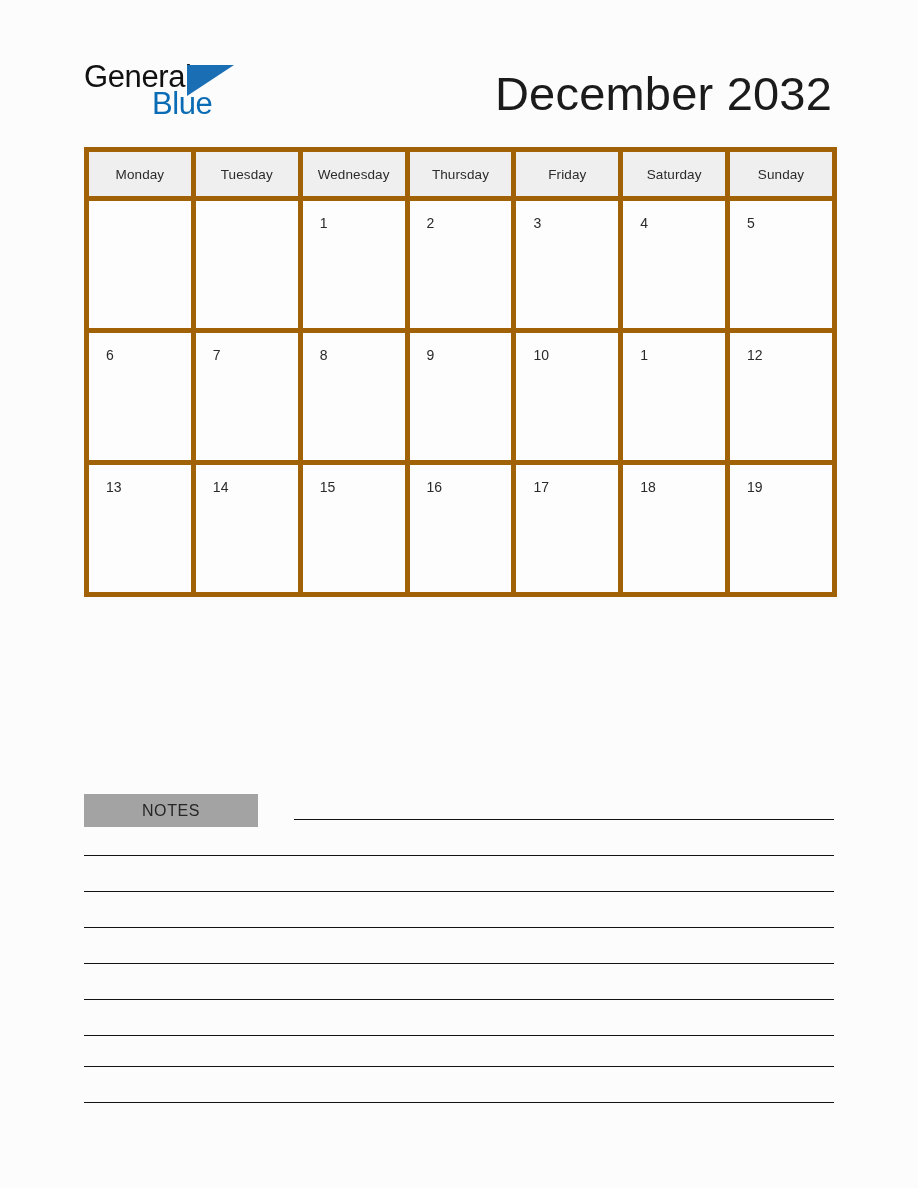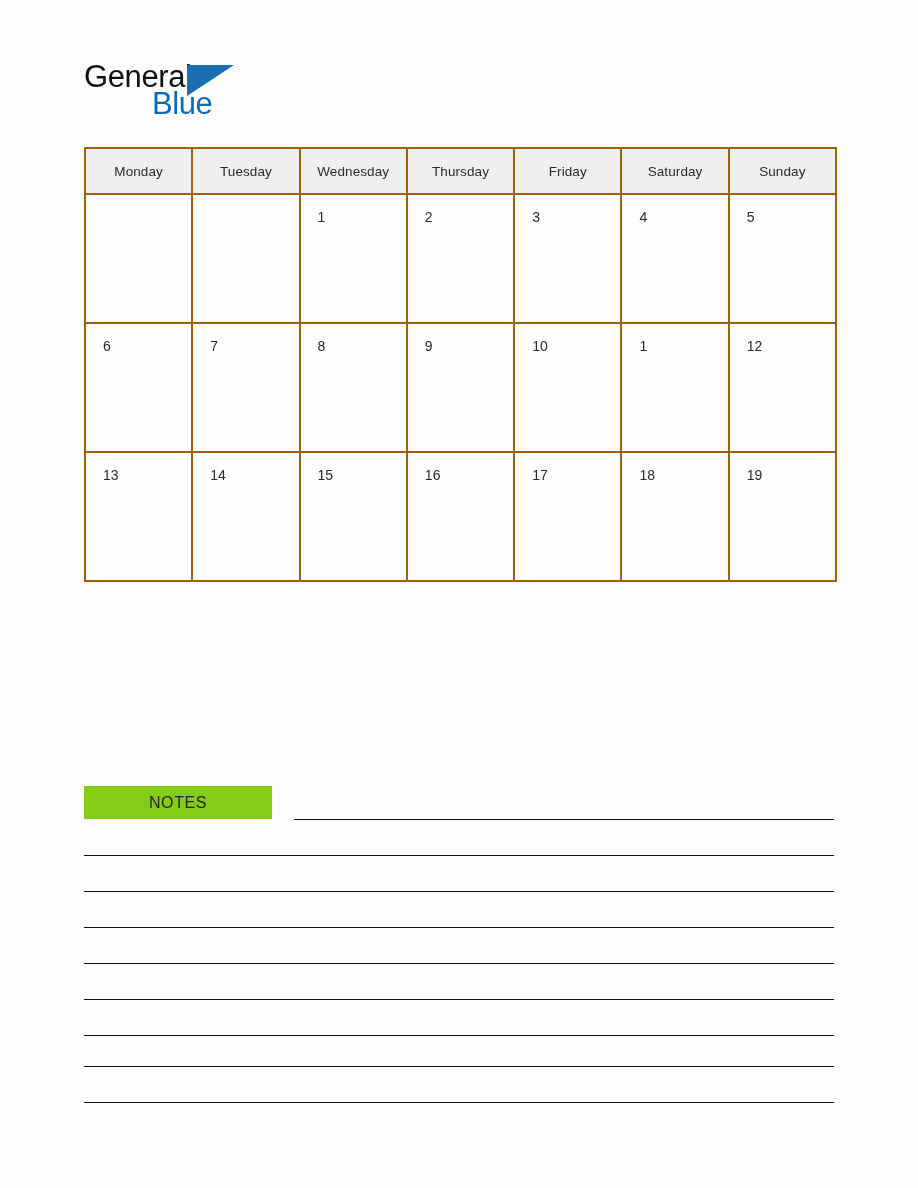--- a/index.html
+++ b/index.html
@@ -79,21 +79,21 @@
   .calendar {
     position: absolute;
     left: 84px;
     top: 147px;
     width: 753px;
     border-collapse: collapse;
     table-layout: fixed;
   }
   .calendar th,
   .calendar td {
-    border: 2px solid #a16207;
+    border: 5px solid #a16207;
     padding: 7px;
     margin: 0;
   }
   .calendar th {
     height: 30px;
     background: #efefef;
     font-size: 13.5px;
     font-weight: 400;
     color: #2b2b2b;
     text-align: center;
@@ -118,24 +118,24 @@
   .notes {
     position: absolute;
     left: 84px;
     top: 786px;
     width: 750px;
     height: 320px;
   }
   .notes-label {
     position: absolute;
     left: 0;
-    top: 0;
-    width: 188px;
+    top: 8px;
+    width: 174px;
     height: 33px;
-    background: #84cc16;
+    background: #a3a3a3;
     display: flex;
     align-items: center;
     justify-content: center;
     font-size: 16px;
     letter-spacing: 0.6px;
     color: #262626;
   }
   .notes-line {
     position: absolute;
     height: 0;
@@ -161,20 +161,21 @@
     <div class="logo">
       <span class="logo-general">General</span>
       <span class="logo-tri">
         <svg width="47" height="31" viewBox="0 0 47 31" xmlns="http://www.w3.org/2000/svg">
           <polygon points="0,0 47,0 0,31" fill="#1a6eb4"></polygon>
         </svg>
       </span>
       <span class="logo-blue">Blue</span>
     </div>
 
+    <div class="title">December 2032</div>
   </div>
 
   <table class="calendar">
     <thead>
       <tr>
         <th>Monday</th>
         <th>Tuesday</th>
         <th>Wednesday</th>
         <th>Thursday</th>
         <th>Friday</th>

